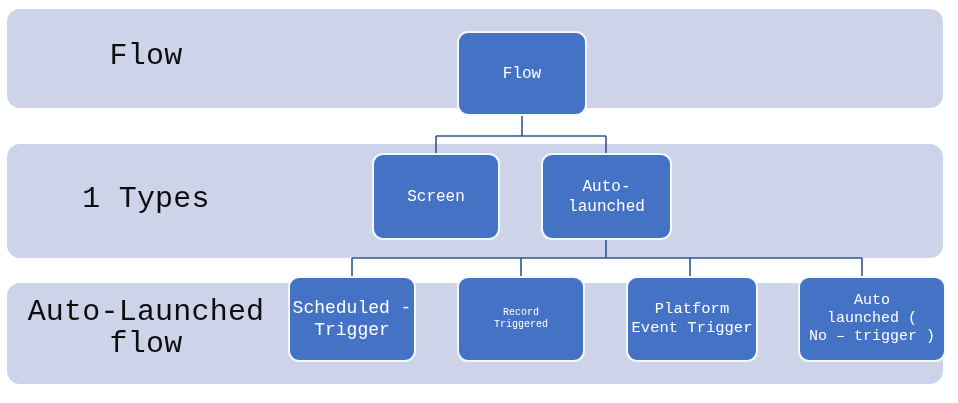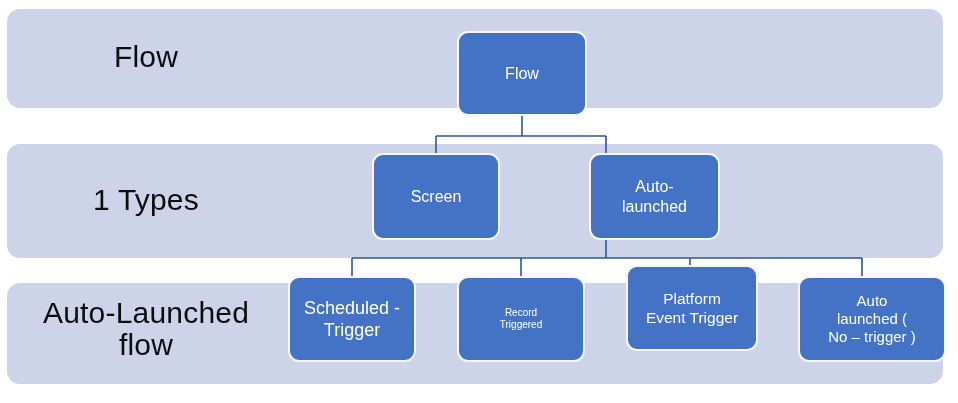--- a/index.html
+++ b/index.html
@@ -8,21 +8,21 @@
     --node-border:#f4f7fc;
     --connector:#2f5597;
     --label-text:#0d0d0d;
     --node-text:#ffffff;
   }
   html,body{margin:0;padding:0;background:#ffffff;}
   .canvas{
     position:relative;
     width:958px;height:403px;
     background:#ffffff;
-    font-family:Liberation Sans, sans-serif;
+    font-family:Liberation Mono, monospace;
     overflow:hidden;
   }
   .band{
     position:absolute;
     left:7px;width:936px;
     background:var(--band);
     border-radius:13px;
   }
   .band-1{top:9px;height:99px;}
   .band-2{top:144px;height:114px;}
@@ -48,24 +48,24 @@
     border-radius:11px;
     color:var(--node-text);
     display:flex;align-items:center;justify-content:center;
     text-align:center;
     white-space:pre-line;
     font-size:16px;
     line-height:1.25;
   }
   .node-flow{left:457px;top:31px;width:130px;height:85px;}
   .node-screen{left:372px;top:153px;width:128px;height:87px;}
-  .node-auto-launched{left:541px;top:153px;width:131px;height:87px;margin-left:48px;}
+  .node-auto-launched{left:541px;top:153px;width:131px;height:87px;}
   .node-scheduled{left:288px;top:276px;width:128px;height:86px;font-size:18px;}
   .node-record{left:457px;top:276px;width:128px;height:86px;font-size:10px;}
-  .node-platform{left:626px;top:265px;width:132px;height:86px;font-size:15.5px;}
+  .node-platform{left:626px;top:276px;width:132px;height:86px;font-size:15.5px;}
   .node-auto-no-trigger{left:798px;top:276px;width:148px;height:86px;font-size:15px;line-height:1.2;}
   .connectors{
     position:absolute;left:0;top:0;width:958px;height:403px;
     pointer-events:none;
   }
 </style>
 </head>
 <body>
 
 <div class="canvas">

